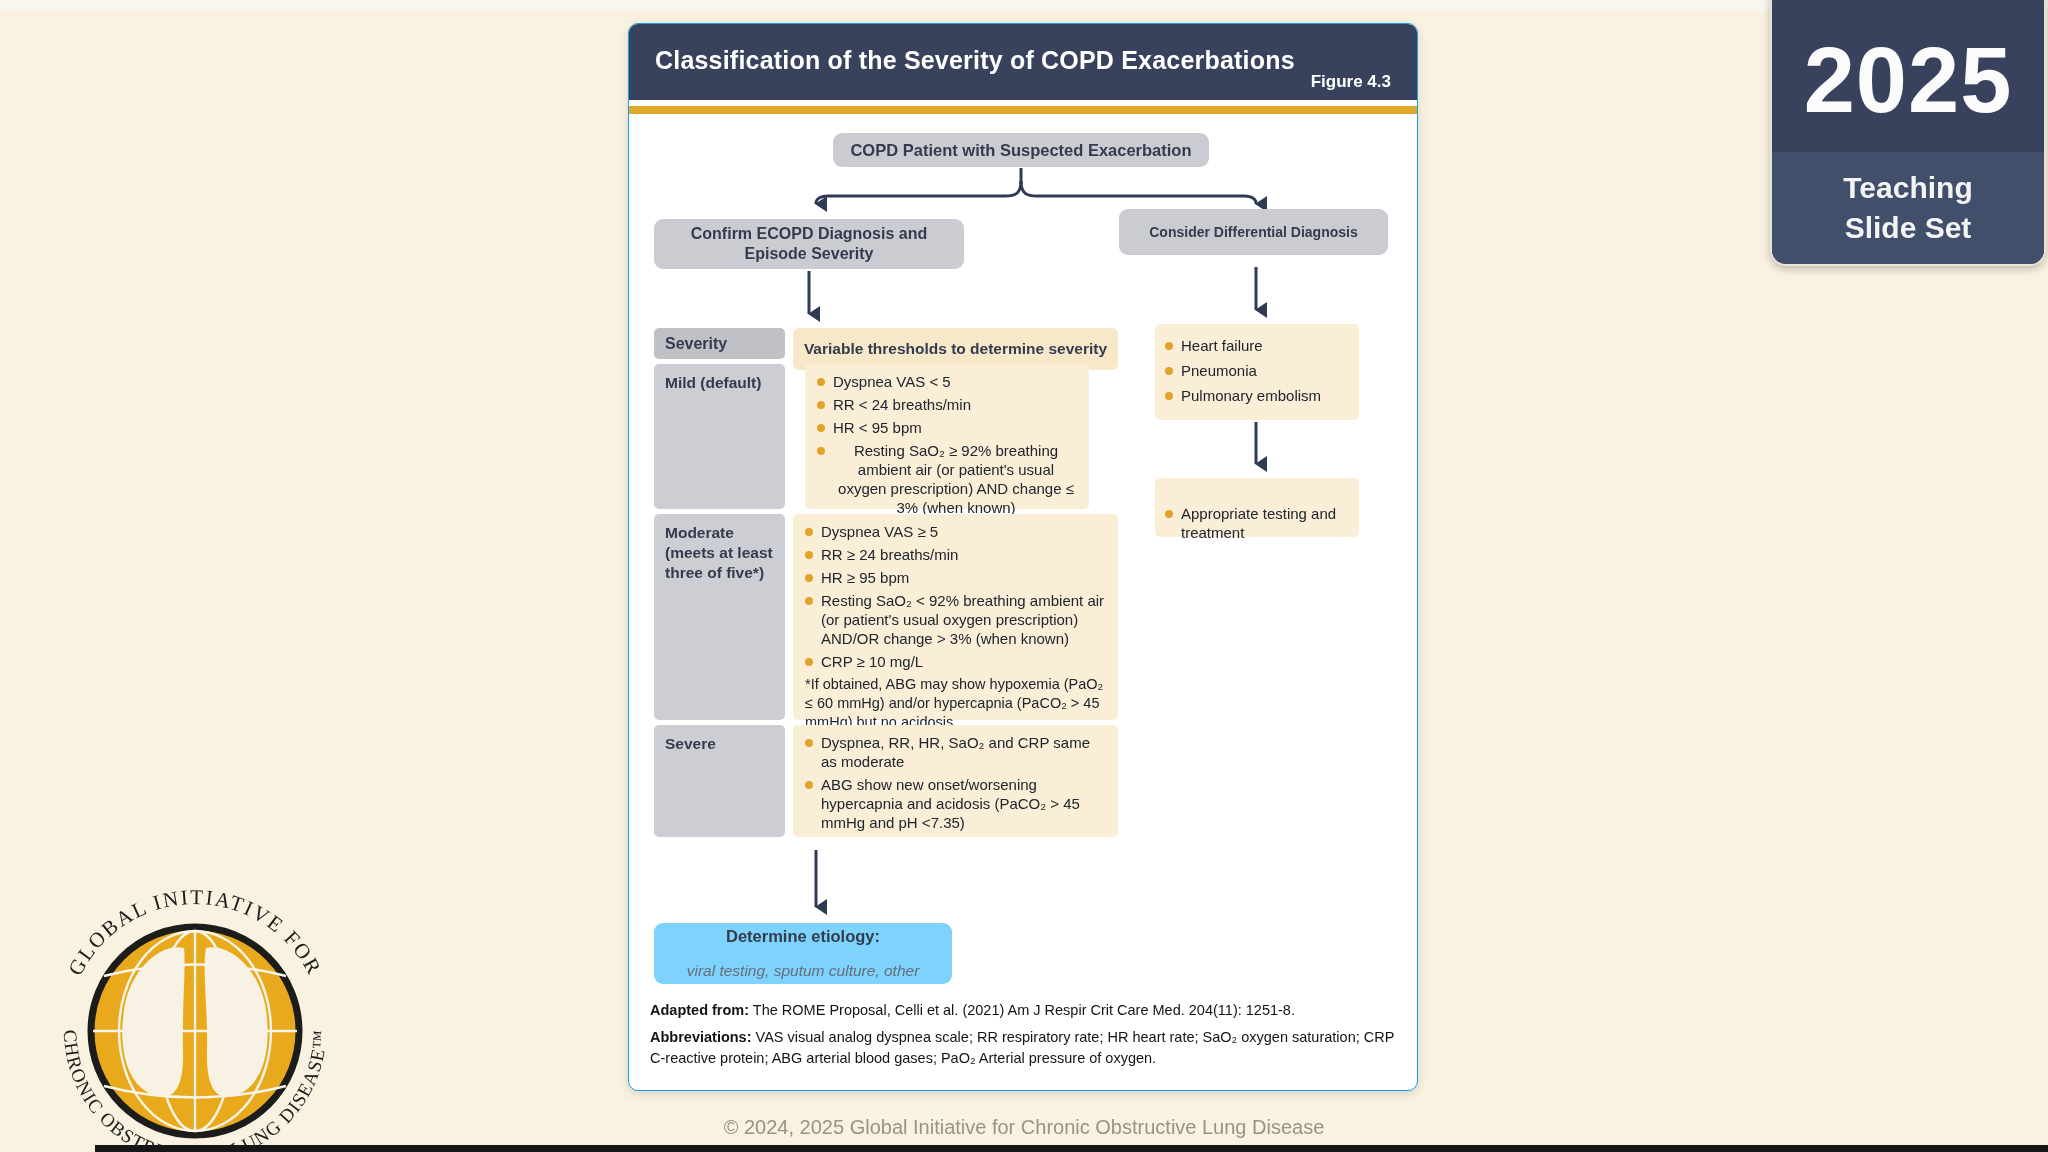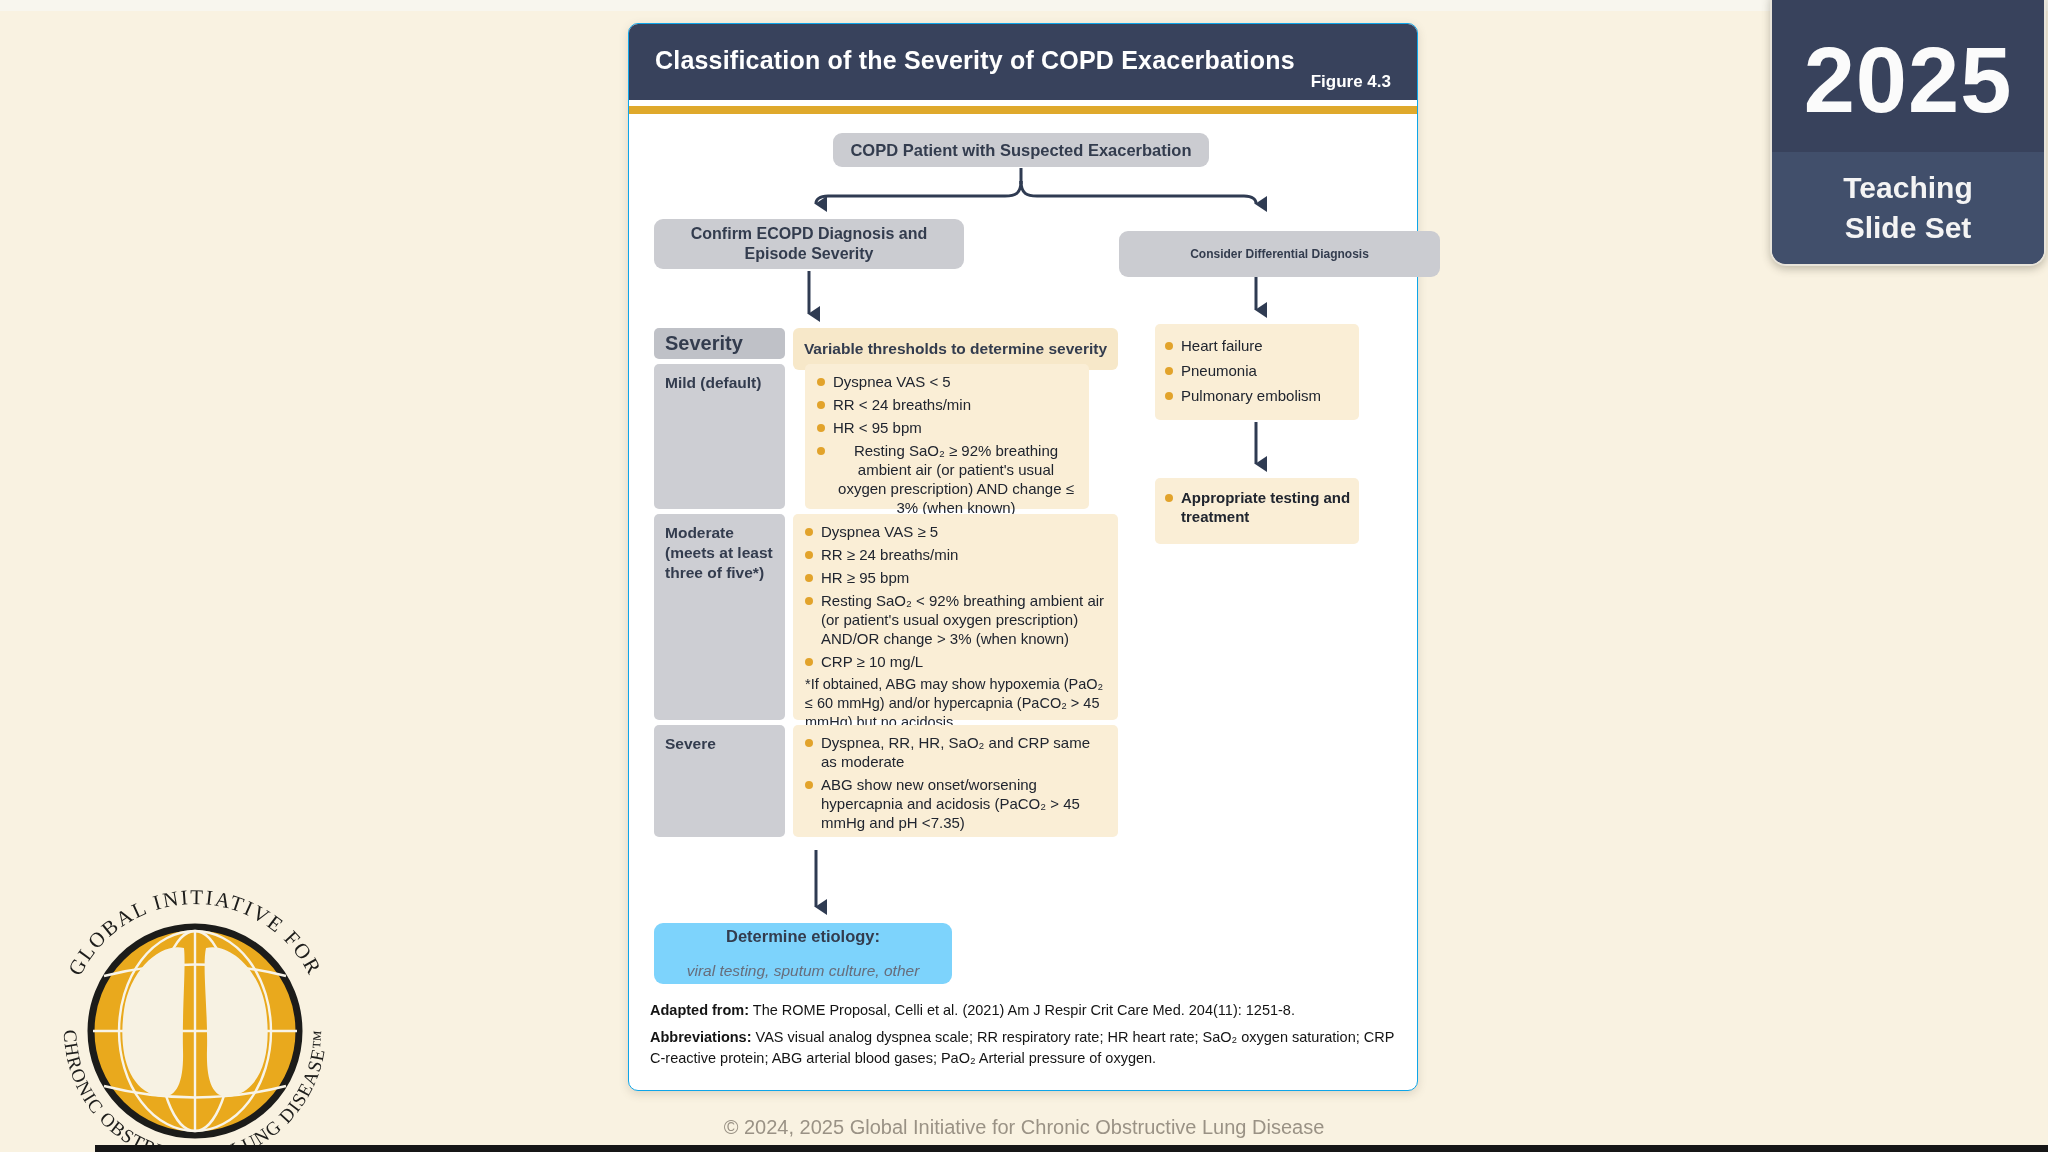--- a/index.html
+++ b/index.html
@@ -35,40 +35,40 @@
 
   
   .fbox {
     position:absolute; display:flex; align-items:center; justify-content:center;
     text-align:center; border-radius:9px;
   }
   .gray  { background:#cbccd1; color:#333c4e; font-weight:bold; }
   .cream { background:#faeed6; }
   .root-box  { left:204px; top:109px; width:376px; height:34px; font-size:16.5px; }
   .confirm-box { left:25px;  top:195px; width:310px; height:50px; font-size:16px; padding:2px 14px; line-height:1.25; }
-  .diff-box    { left:490px; top:207px; width:321px; height:46px; font-size:12px; }
+  .diff-box    { left:490px; top:185px; width:269px; height:46px; font-size:14px; }
 
   
   .cell { position:absolute; border-radius:5px; }
-  .hdr-gray  { background:#bfc1c7; color:#333c4e; font-weight:bold; font-size:20px;
+  .hdr-gray  { background:#bfc1c7; color:#333c4e; font-weight:bold; font-size:16px;
                display:flex; align-items:center; padding-left:11px; }
   .hdr-cream { background:#f7e8c9; color:#333c4e; font-weight:bold; font-size:15.5px;
                display:flex; align-items:center; justify-content:center; }
   .lbl-gray  { background:#cdced3; color:#333c4e; font-weight:bold; font-size:15.5px;
                padding:9px 8px 0 11px; line-height:1.3; }
   .bul-cream { background:#faeed6; padding:8px 10px 6px 8px; }
 
   ul.blist { list-style:none; }
   ul.blist li { display:flex; margin-bottom:4px; font-size:15px; line-height:1.27; color:#20252f; }
   .dot { flex:none; width:8px; height:8px; border-radius:50%; background:#e2a32b; margin:6px 8px 0 4px; }
   .footnote { font-size:14.5px; line-height:1.3; color:#20252f; margin:4px 0 0 4px; }
 
   
   .heart-box  { left:526px; top:300px; width:204px; height:96px; padding:12px 6px 6px 6px; }
-  .action-box { left:526px; top:454px; width:204px; height:66px; padding:10px 6px 6px 6px;font-weight:bold; }
+  .action-box { left:526px; top:454px; width:204px; height:59px; padding:26px 6px 6px 6px; }
   .heart-box ul.blist li, .action-box ul.blist li { margin-bottom:6px; }
 
   
   .etio-box { left:25px; top:899px; width:298px; height:61px; background:#7dd3fc;
               flex-direction:column; border-radius:9px;gap:13px; }
   .etio-title { font-size:16.5px; font-weight:bold; color:#333c4e; }
   .etio-sub   { font-size:15.5px; color:#676d7b; margin-top:3px;font-style:italic; }
 
   
   .card-footer { position:absolute; left:21px; top:976px; width:756px; font-size:14.5px;

